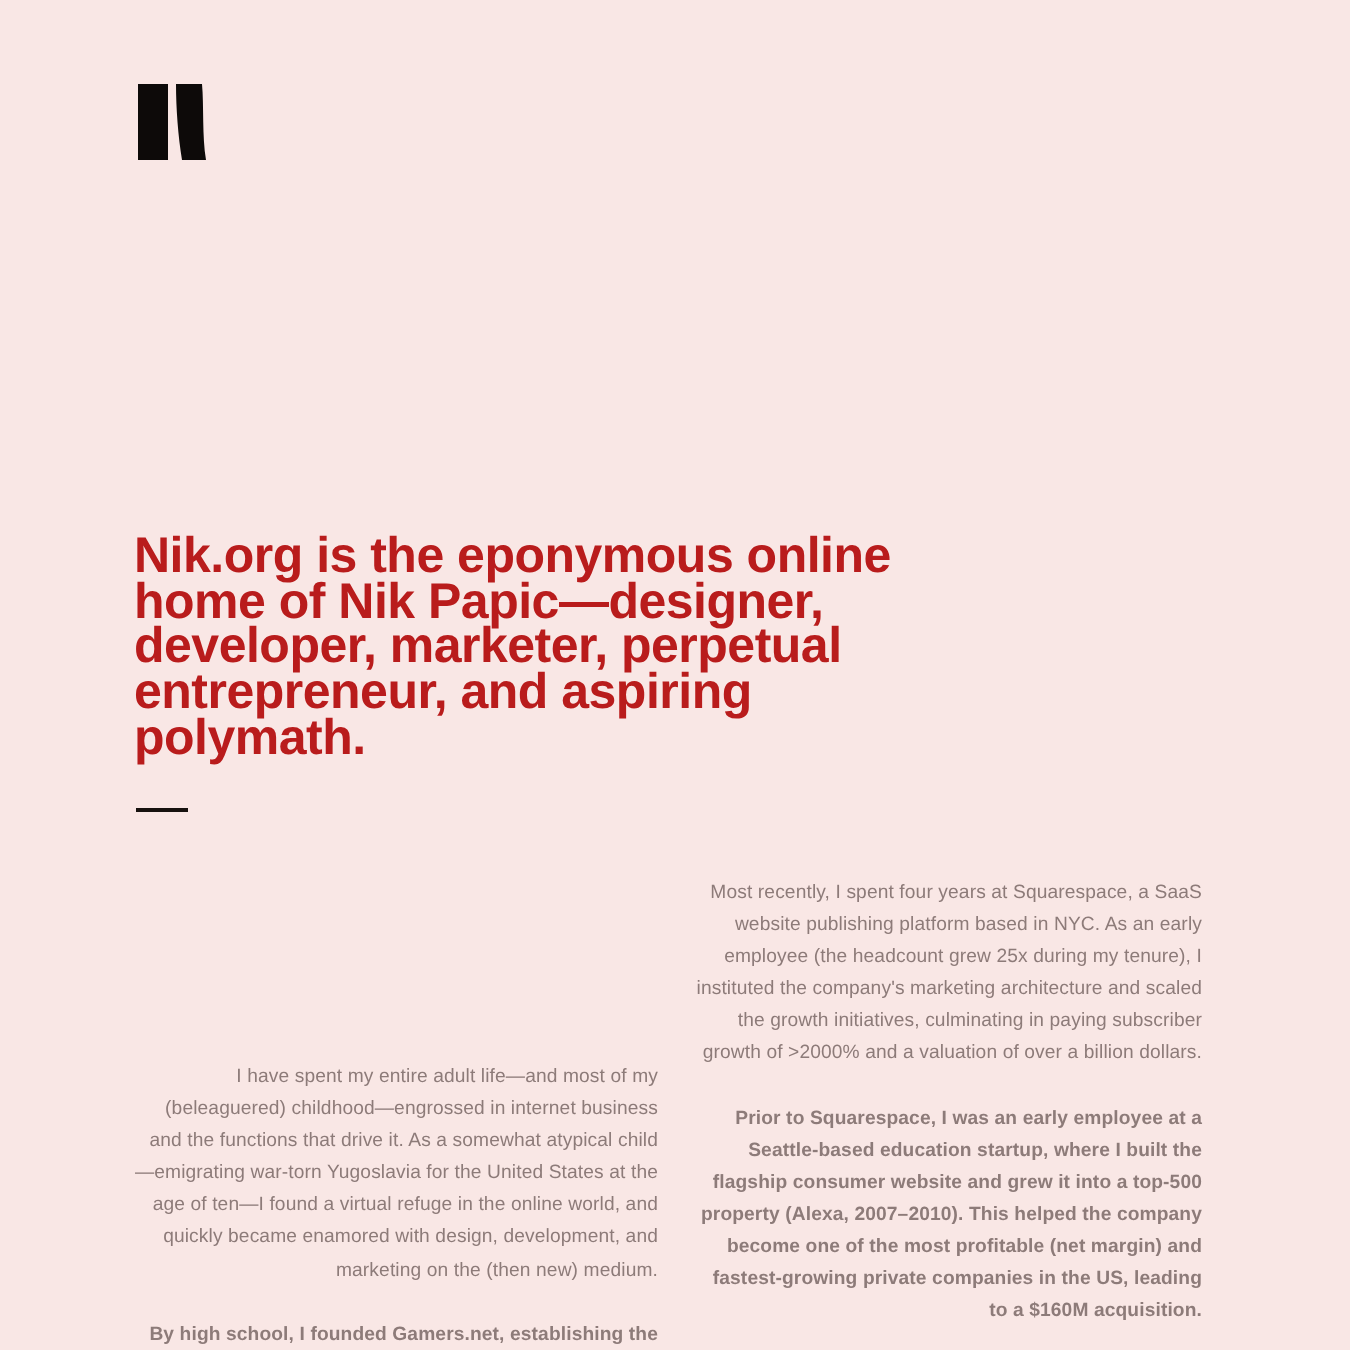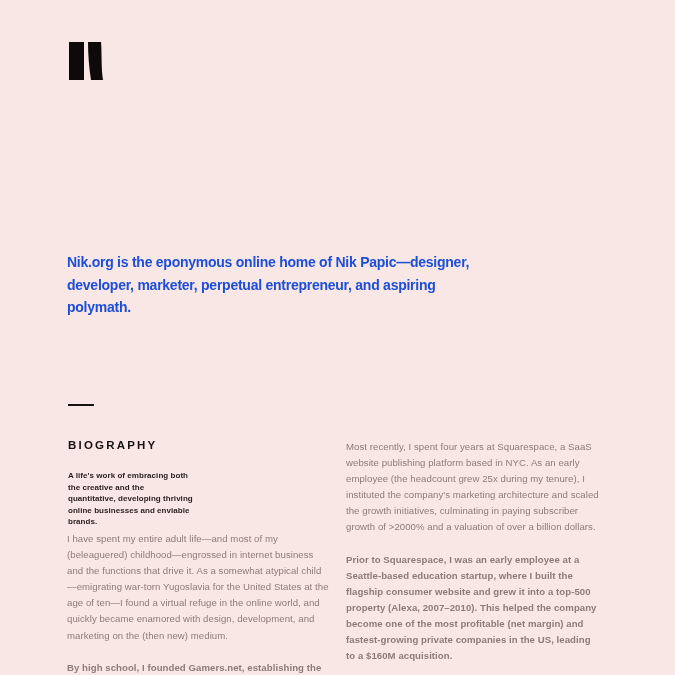--- a/index.html
+++ b/index.html
@@ -31,28 +31,28 @@
     top: 41px;
     width: 38px;
     height: 40px;
   }
   .logo svg { display: block; }
 
   
   .headline {
     position: absolute;
     left: 67px;
-    top: 251px;
+    top: 267px;
     width: 420px;
     margin: 0;
-    font-size: 14px;
+    font-size: 25px;
     line-height: 22.7px;
     font-weight: bold;
     letter-spacing: -0.25px;
-    color: #1d4ed8;
+    color: #b91c1c;
   }
 
   
   .rule {
     position: absolute;
     left: 68px;
     top: 404px;
     width: 26px;
     height: 2px;
     background: #17120f;
@@ -83,20 +83,21 @@
     color: #2c2220;
   }
 
   
   .col {
     position: absolute;
     font-size: 9.6px;
     line-height: 16.1px;
     color: #8d7b79;
     letter-spacing: 0.06px;
+    text-align: right;
   }
   .col-left {
     left: 67px;
     top: 531px;
     width: 262px;
   }
   .col-right {
     left: 346px;
     top: 439px;
     width: 255px;
@@ -118,24 +119,20 @@
     <svg width="38" height="40" viewBox="0 0 38 40" aria-hidden="true">
       <path d="M1 1 H16 V39 H1 Z" fill="#0d0a09"></path>
       <path d="M20 1 H33 C34 12 33 27 35 39 L23 39 C21 27 20 13 20 1 Z" fill="#0d0a09"></path>
     </svg>
   </a>
 
   <h1 class="headline">Nik.org is the eponymous online home of Nik Papic—designer, developer, marketer, perpetual entrepreneur, and aspiring polymath.</h1>
 
   <div class="rule"></div>
 
-  <div class="bio-label-col">
-    <h2 class="bio-heading">BIOGRAPHY</h2>
-    <p class="bio-sub">A life's work of embracing both the creative and the quantitative, developing thriving online businesses and enviable brands.</p>
-  </div>
 
   <div class="col col-left">
     <p>I have spent my entire adult life—and most of my (beleaguered) childhood—engrossed in internet business and the functions that drive it. As a somewhat atypical child—emigrating war-torn Yugoslavia for the United States at the age of ten—I found a virtual refuge in the online world, and quickly became enamored with design, development, and marketing on the (then new) medium.</p>
     <p>By high school, I founded Gamers.net, establishing the site as a preeminent gaming network that attracted millions of monthly visitors.</p>
   </div>
 
   <div class="col col-right">
     <p>Most recently, I spent four years at Squarespace, a SaaS website publishing platform based in NYC. As an early employee (the headcount grew 25x during my tenure), I instituted the company's marketing architecture and scaled the growth initiatives, culminating in paying subscriber growth of &gt;2000% and a valuation of over a billion dollars.</p>
     <p>Prior to Squarespace, I was an early employee at a Seattle-based education startup, where I built the flagship consumer website and grew it into a top-500 property (Alexa, 2007–2010). This helped the company become one of the most profitable (net margin) and fastest-growing private companies in the US, leading to a $160M acquisition.</p>
 

